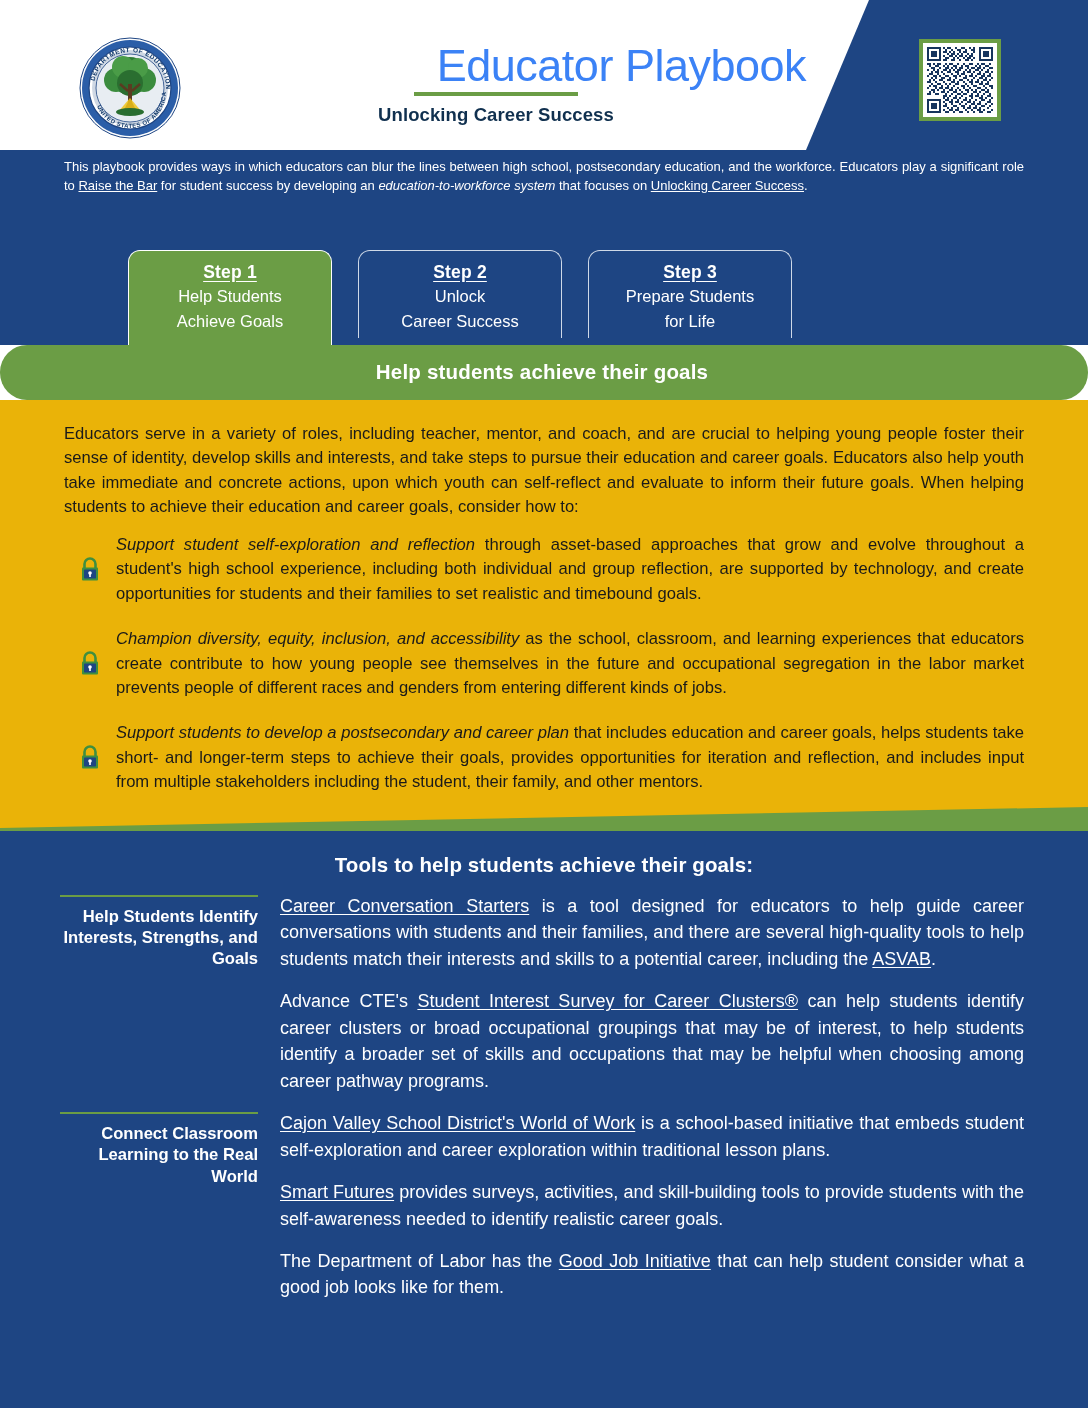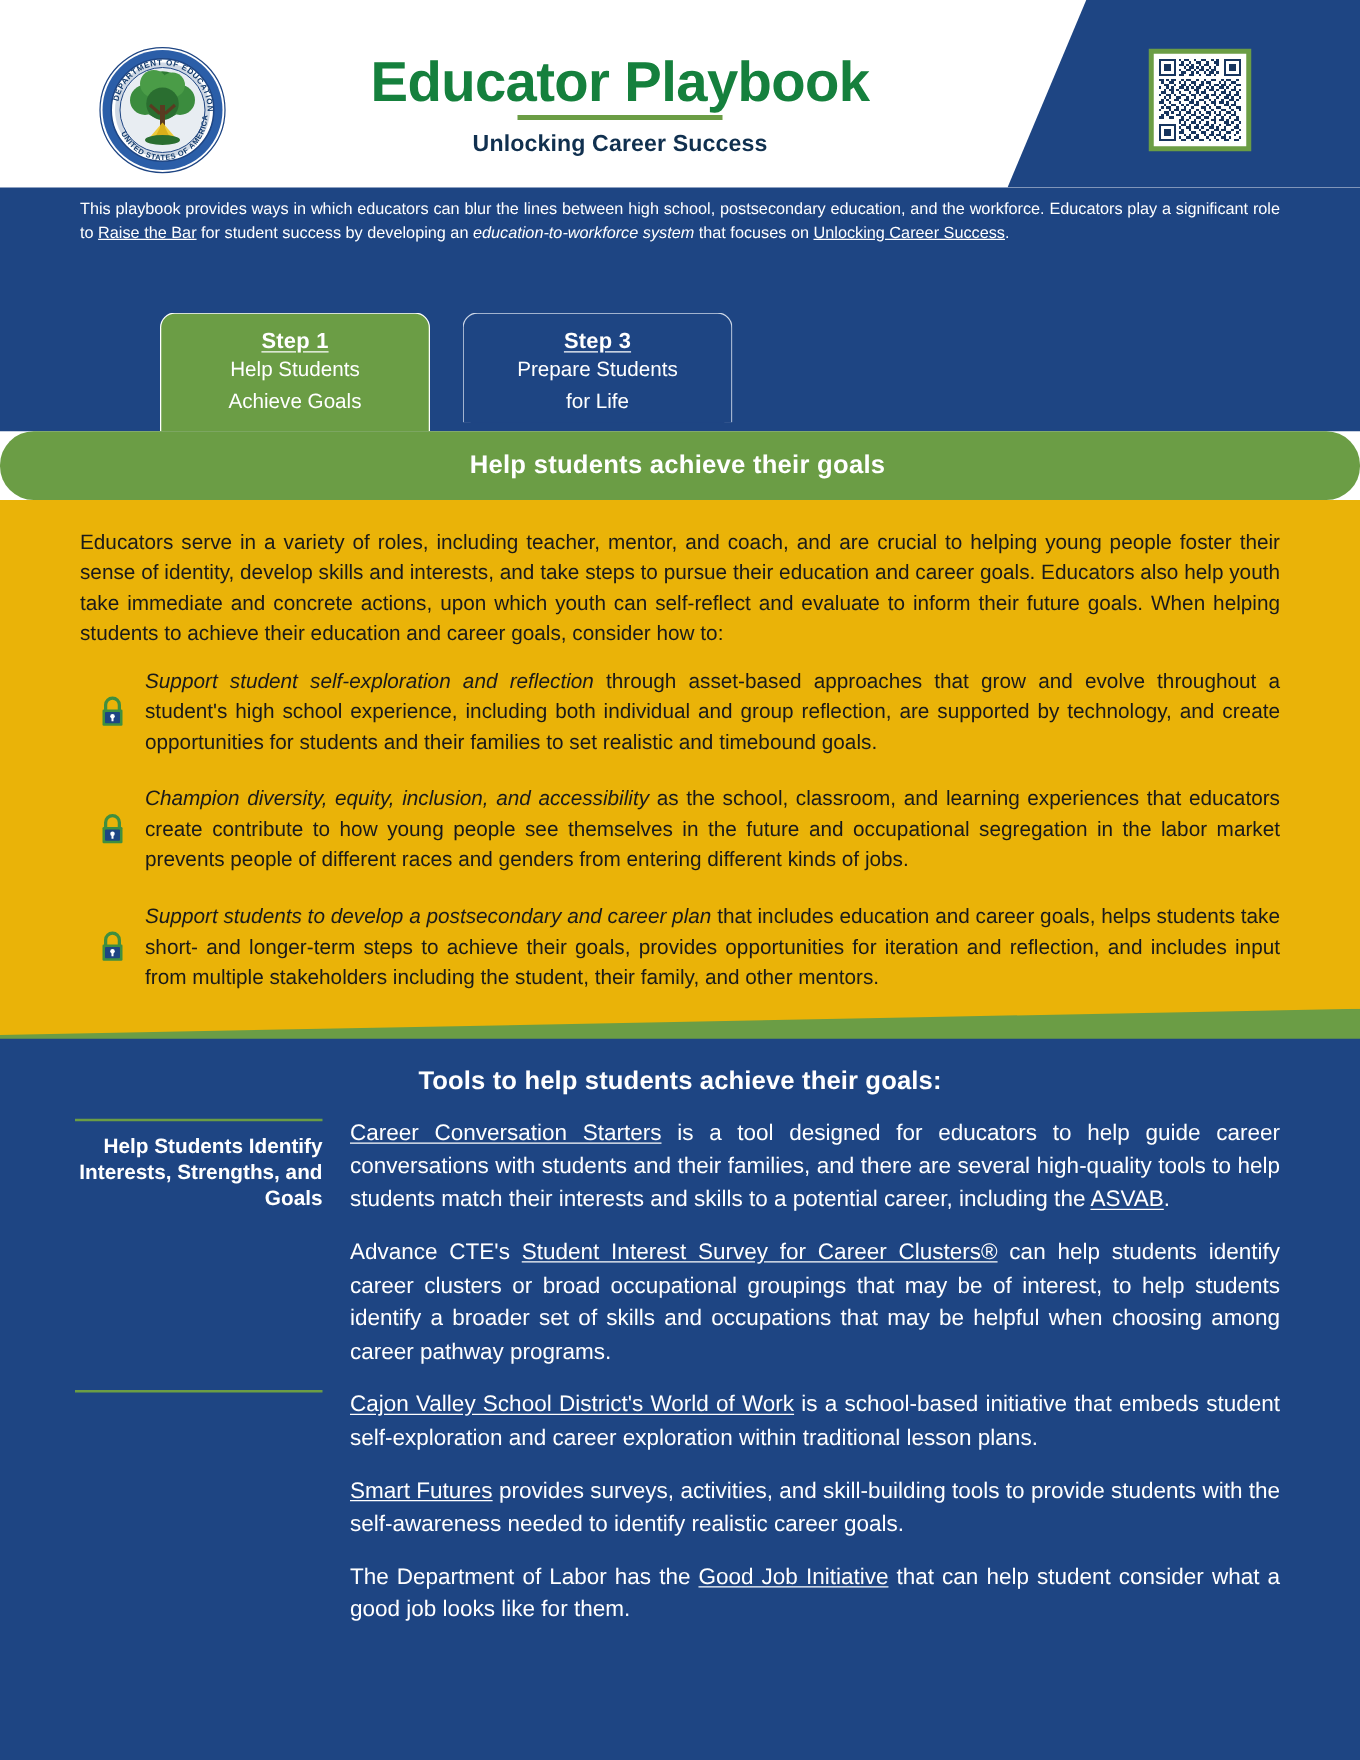--- a/index.html
+++ b/index.html
@@ -42,24 +42,25 @@
     width: 104px; height: 104px;
   }
   .title-block {
     position: absolute;
     left: 186px; top: 42px;
     width: 620px;
     text-align: center;
   }
   .main-title {
     font-size: 45px;
-    font-weight: bold;
-    color: #15803d;
+    font-weight: normal;
+    color: #3b82f6;
     letter-spacing: -0.5px;
     line-height: 1.08;
+    text-align: right;
   }
   .title-underline {
     width: 164px;
     height: 4px;
     background: #6b9d45;
     margin: 1px auto 0 auto;
   }
   .sub-title {
     margin-top: 8px;
     font-size: 18.5px;
@@ -636,20 +637,25 @@
     </div>
   </div>
 
   <div class="steps">
     <div class="step active">
       <div class="step-num">Step 1</div>
       <div class="step-line">Help Students</div>
       <div class="step-line">Achieve Goals</div>
     </div>
     <div class="step inactive">
+      <div class="step-num">Step 2</div>
+      <div class="step-line">Unlock</div>
+      <div class="step-line">Career Success</div>
+    </div>
+    <div class="step inactive">
       <div class="step-num">Step 3</div>
       <div class="step-line">Prepare Students</div>
       <div class="step-line">for Life</div>
     </div>
   </div>
 
   <div class="green-bar">
     <div class="green-bar-text">Help students achieve their goals</div>
   </div>
 
@@ -724,20 +730,21 @@
           </div>
           <div class="tool-para">
             <span>Advance CTE's </span><span class="u">Student Interest Survey for Career Clusters®</span><span>  can help students identify career clusters or broad occupational groupings that may be of interest, to help students identify a broader set of skills and occupations that may be helpful when choosing among career pathway programs.</span>
           </div>
         </div>
       </div>
 
       <div class="tool-group">
         <div class="tool-label-col">
           <div class="tool-label-rule"></div>
+          <div class="tool-label">Connect Classroom Learning to the Real World</div>
         </div>
         <div class="tool-body-col">
           <div class="tool-para">
             <span class="u">Cajon Valley School District's World of Work</span><span> is a school-based initiative that embeds student self-exploration and career exploration within traditional lesson plans.</span>
           </div>
           <div class="tool-para">
             <span class="u">Smart Futures</span><span> provides surveys, activities, and skill-building tools to provide students with the self-awareness needed to identify realistic career goals.</span>
           </div>
           <div class="tool-para">
             <span>The Department of Labor has the </span><span class="u">Good Job Initiative</span><span> that can help student consider what a good job looks like for them.</span>

